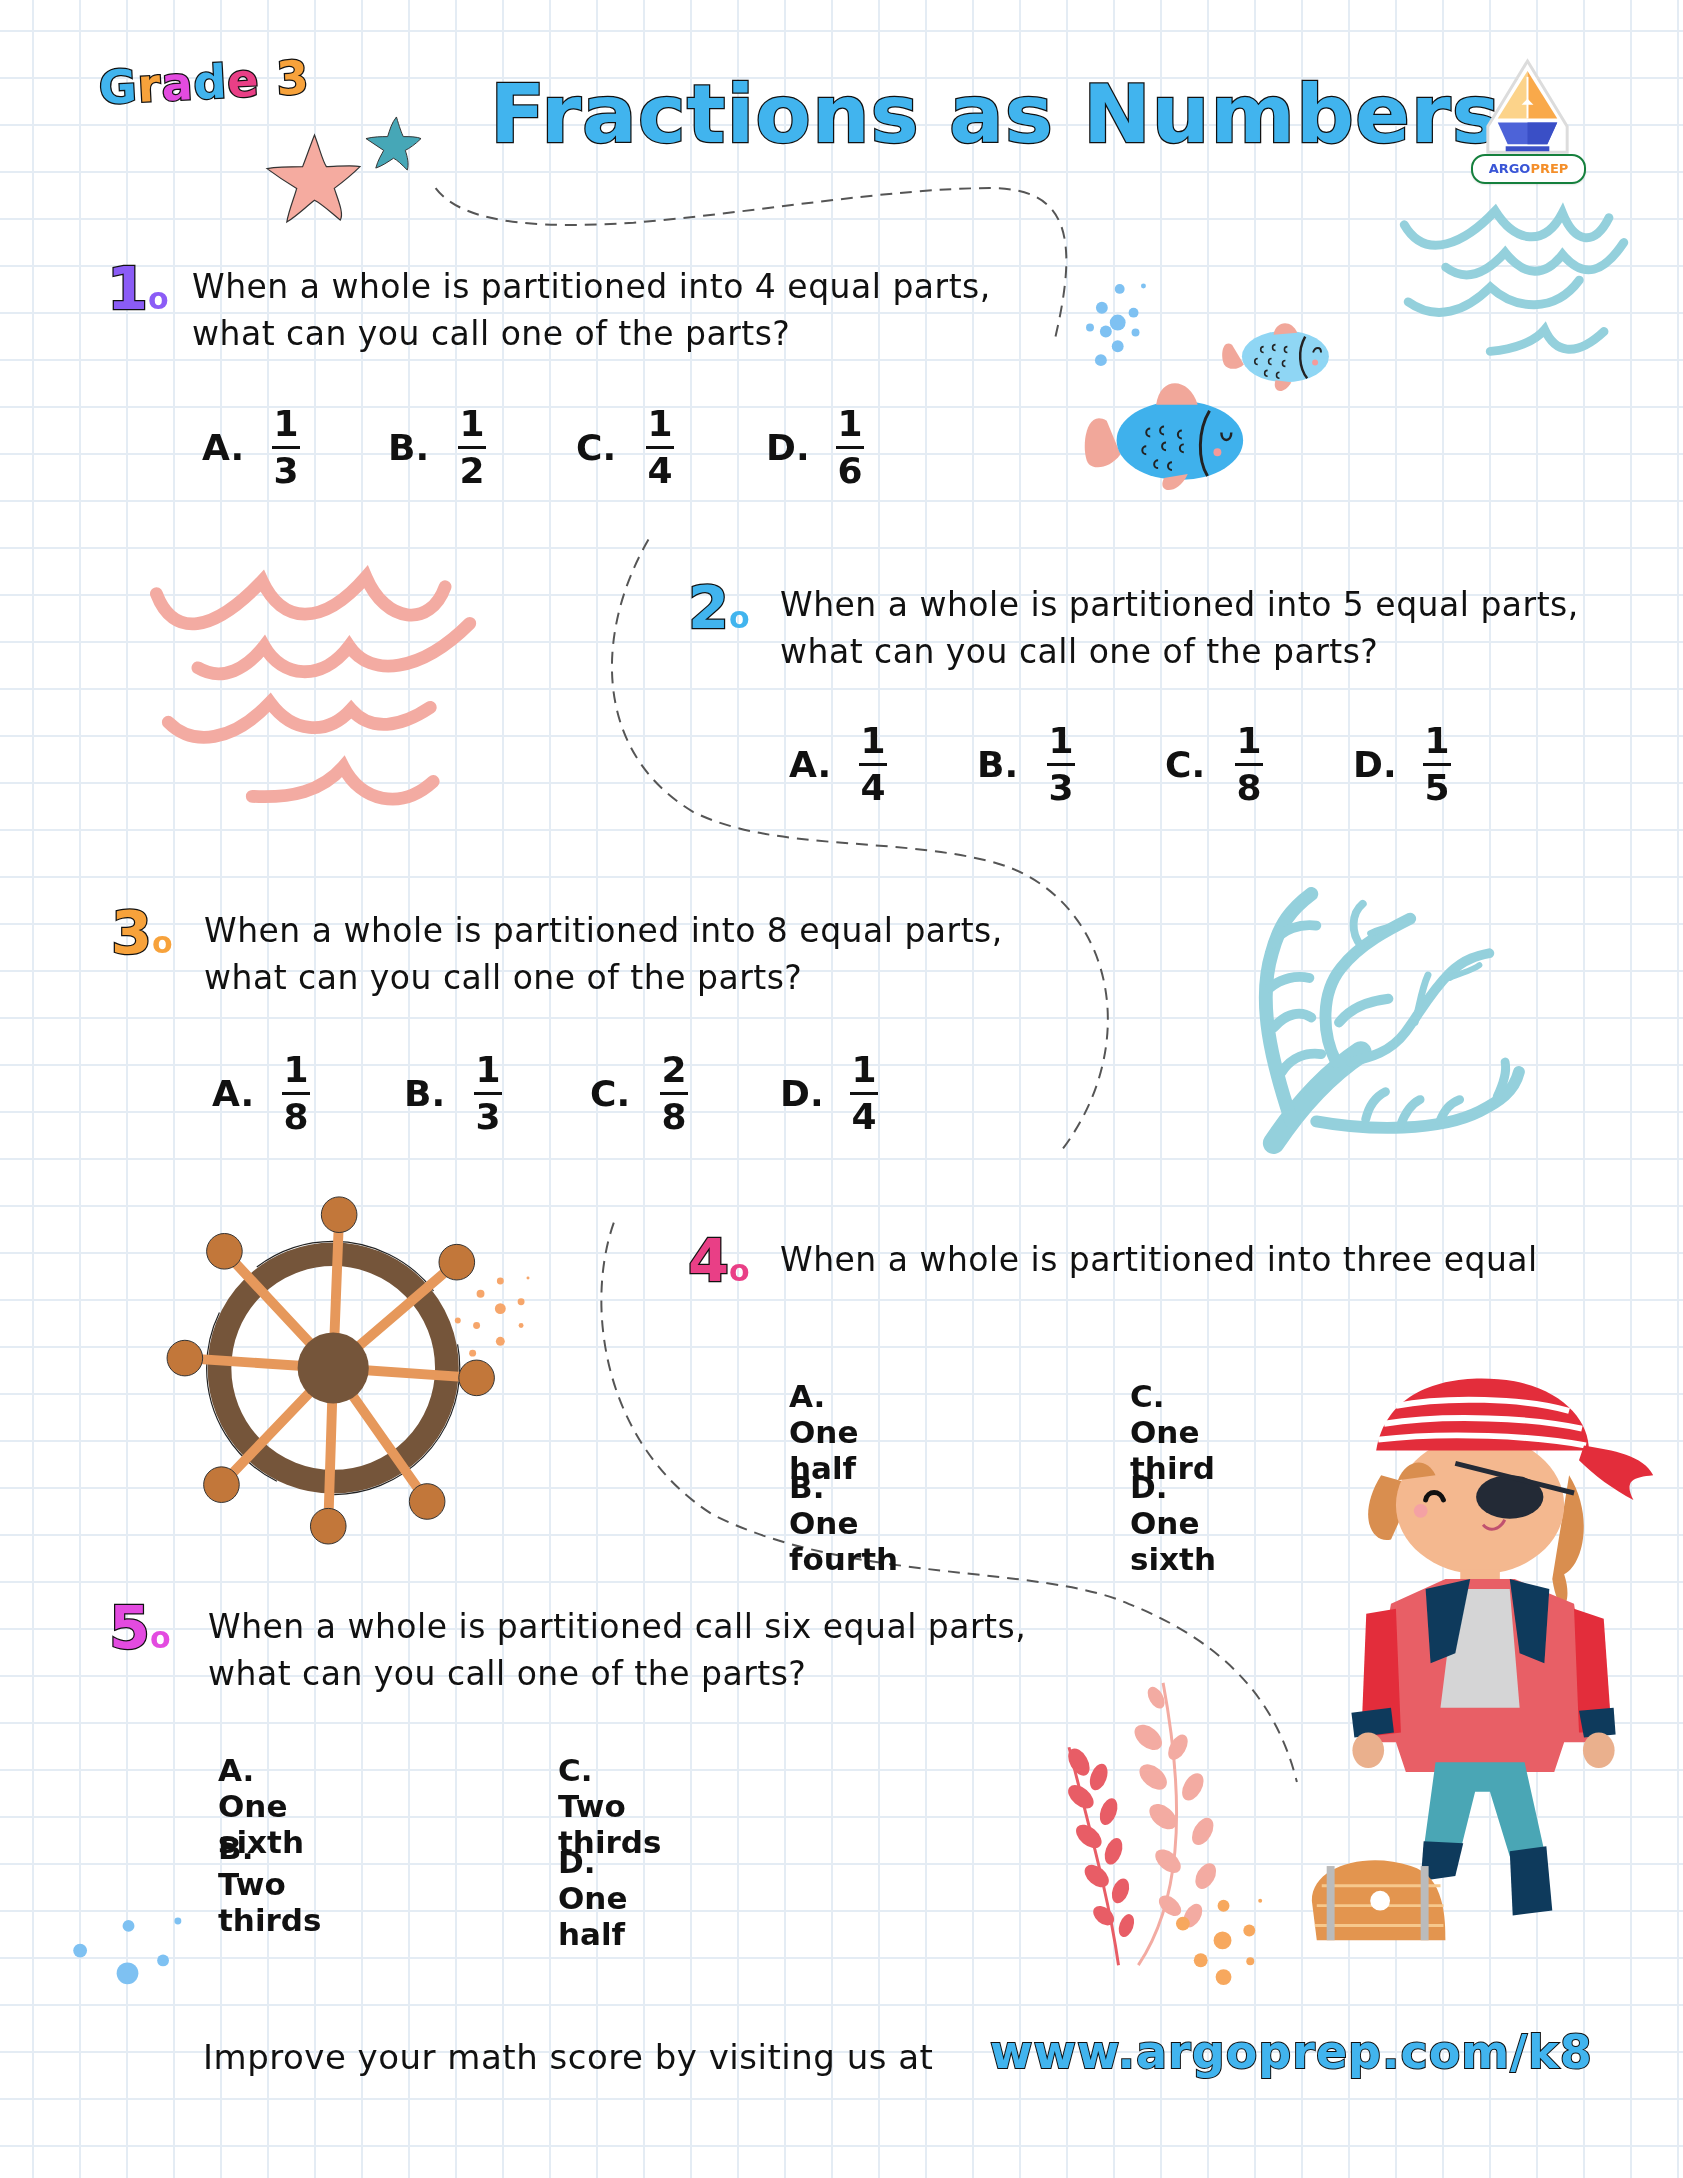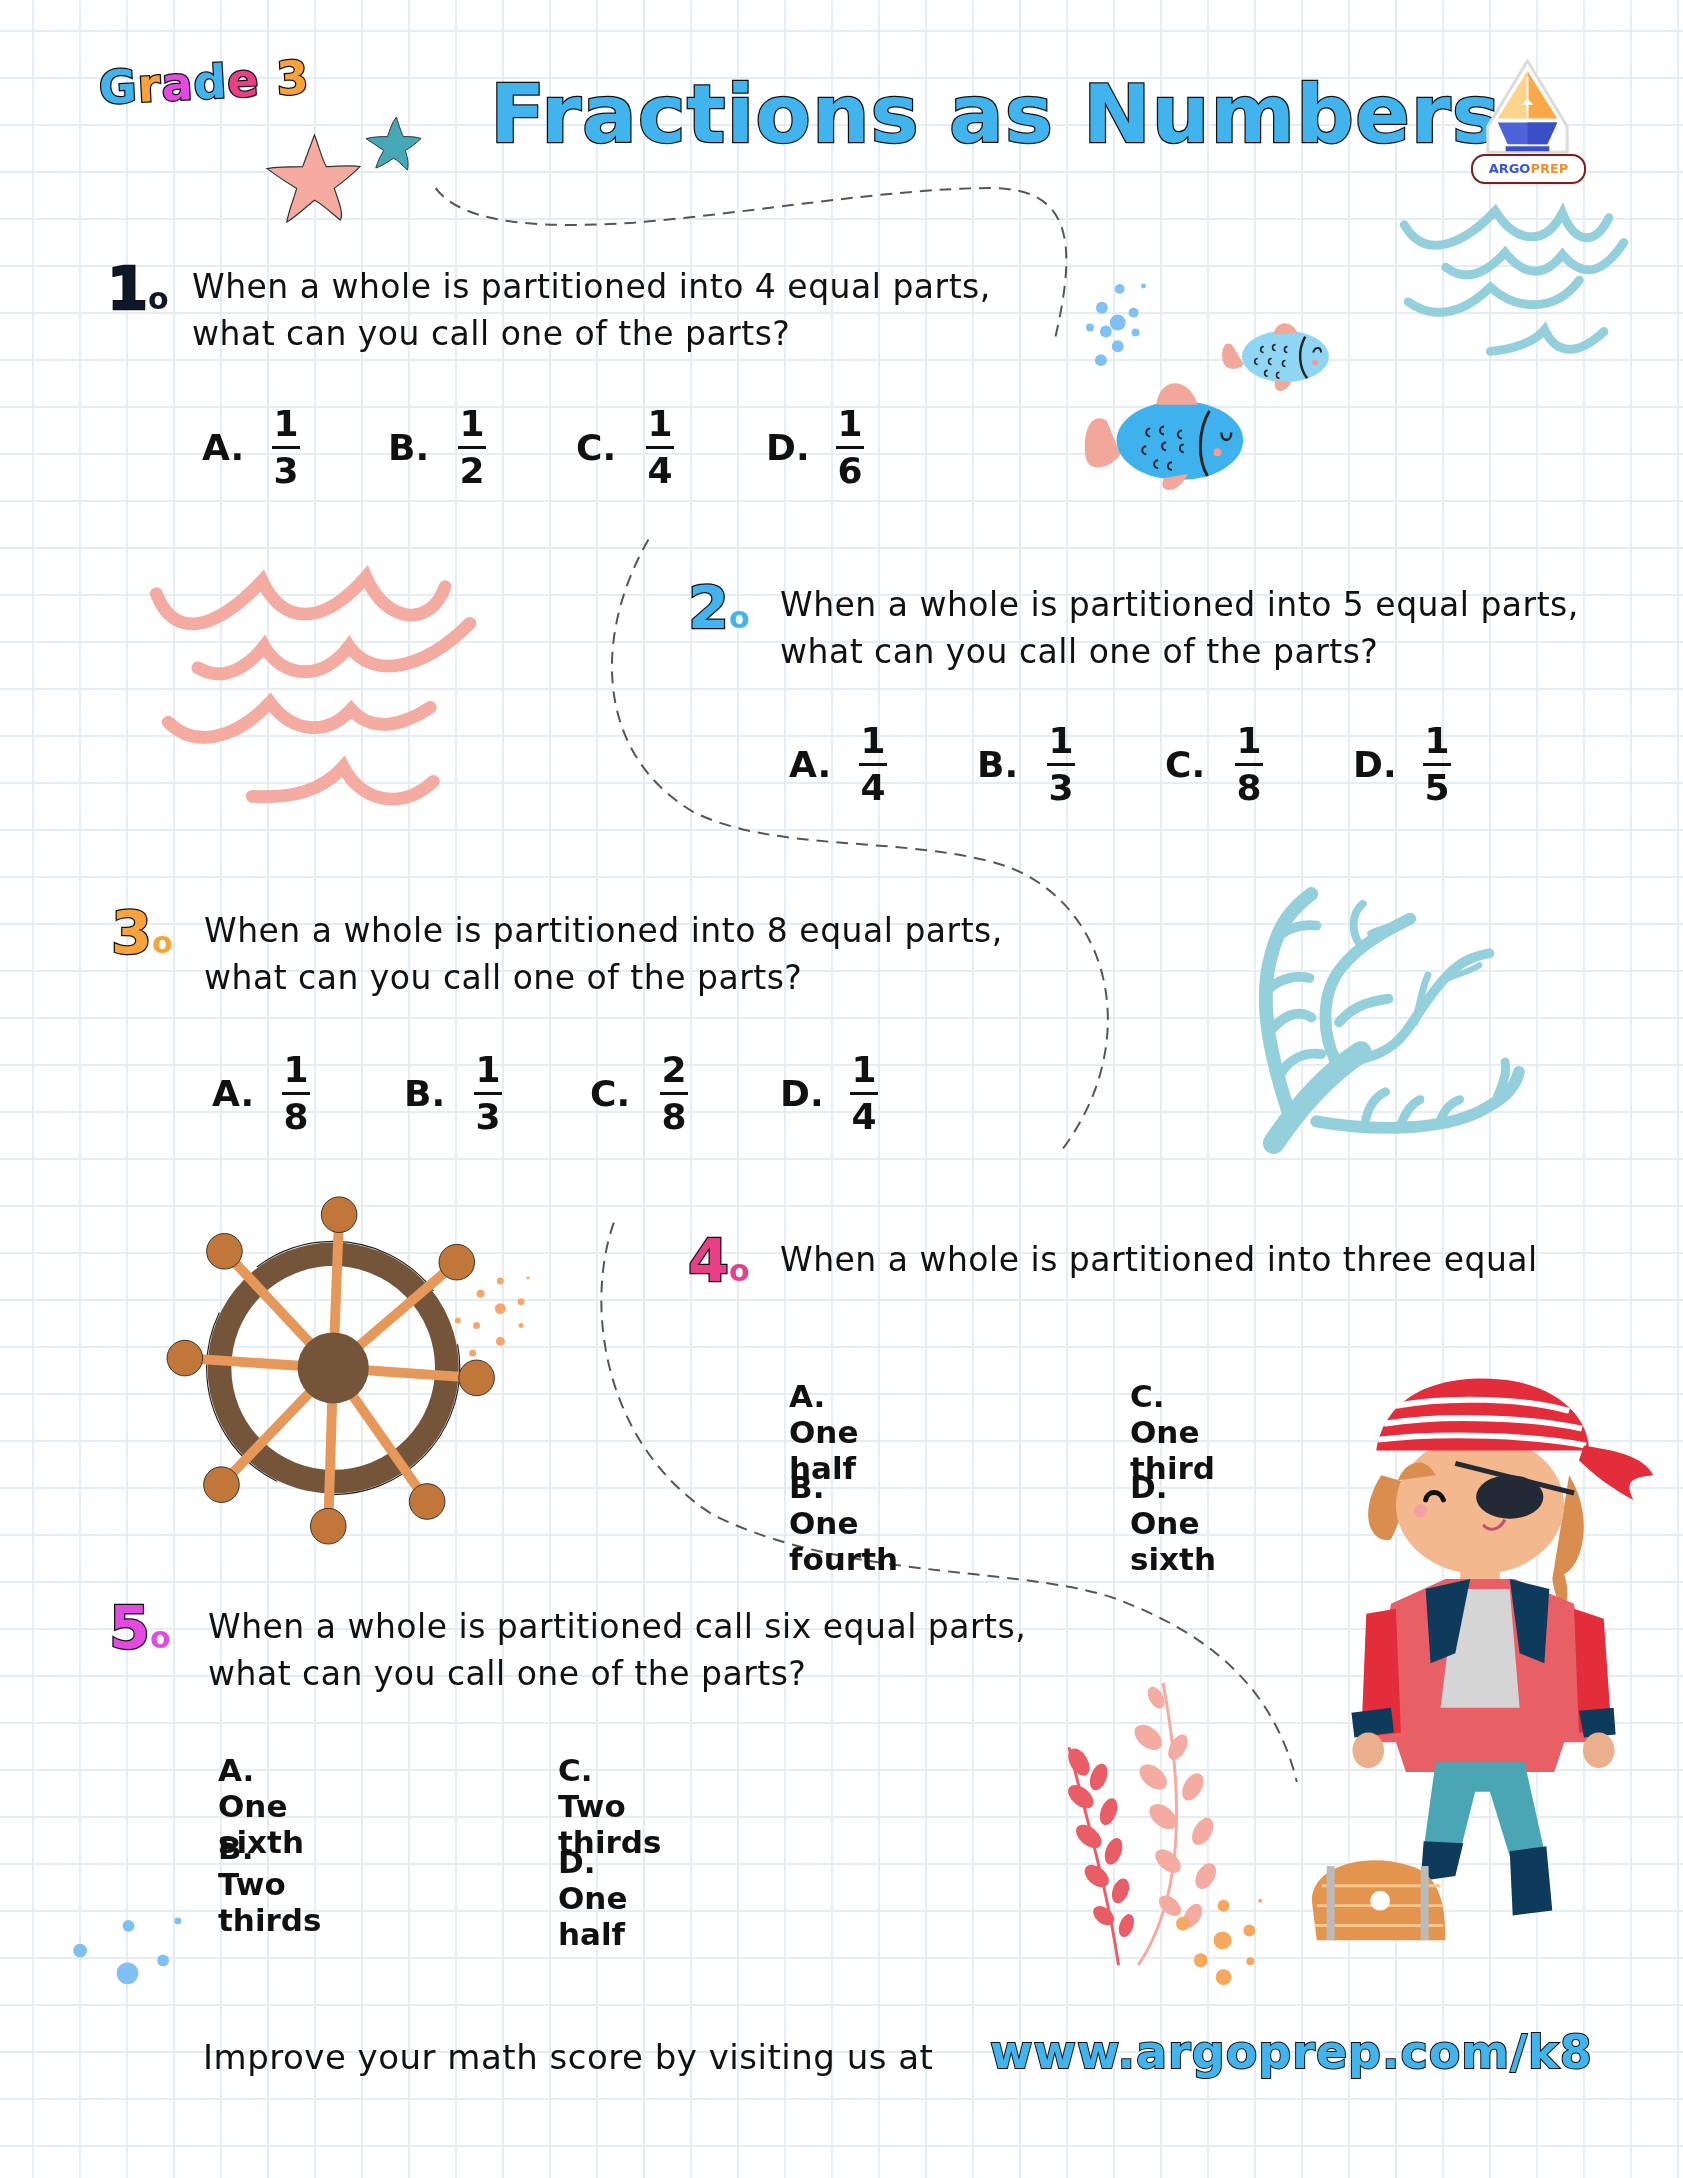--- a/index.html
+++ b/index.html
@@ -31,21 +31,21 @@
   }
   .c-blue { color: #41b4ee; }
   .c-orange { color: #f7a23b; }
   .c-magenta { color: #e93f86; }
   .c-purple { color: #e34be0; }
 
   
   .logo { left: 1468px; top: 57px; width: 119px; height: 127px; }
   .logo-label {
     left: 1471px; top: 154px; width: 111px; height: 26px; background: #fff;
-    border: 2px solid #7f1d1d; border-radius: 14px;
+    border: 2px solid #15803d; border-radius: 14px;
     font-family: "DejaVu Sans", sans-serif; font-weight: bold; font-size: 13px;
     text-align: center; line-height: 26px; box-shadow: 0 1px 2px rgba(0,0,0,0.1);
   }
   .logo-label .argo { color: #3a56d6; }
   .logo-label .prep { color: #f48f2a; }
 
   
   .qnum {
     font-size: 59px; font-weight: bold; font-family: "DejaVu Sans", sans-serif;
     line-height: 1;
@@ -173,21 +173,21 @@
       <path d="M102 60 a4 4 0 0 0 0 8"></path>
     <path d="M66 76 a4 4 0 0 0 0 8"></path>
       <path d="M86 72 a4 4 0 0 0 0 8"></path>
       <path d="M104 74 a4 4 0 0 0 0 8"></path>
     <path d="M78 90 a4 4 0 0 0 0 8"></path>
       <path d="M92 92 a4 4 0 0 0 0 8"></path>
   </g>
 </svg>
 
 <div class="abs" style="left:107px;top:255px;">
-  <div class="abs qnum outlined" style="left:0;top:4px;color:#0f172a;">
+  <div class="abs qnum outlined" style="left:0;top:4px;color:#8b5cf6;">
     <span>1</span><span class="qdot">o</span>
   </div>
   <div class="abs qtext" style="left:85px;top:8px;width:891px;">
     <div>When a whole is partitioned into 4 equal parts,</div>
     <div>what can you call one of the parts?</div>
   </div>
   <div class="abs opt" style="left:95px;top:149px;">
     <span class="opt-letter">A.</span>
     <span class="frac">
         <span class="num">1</span>

